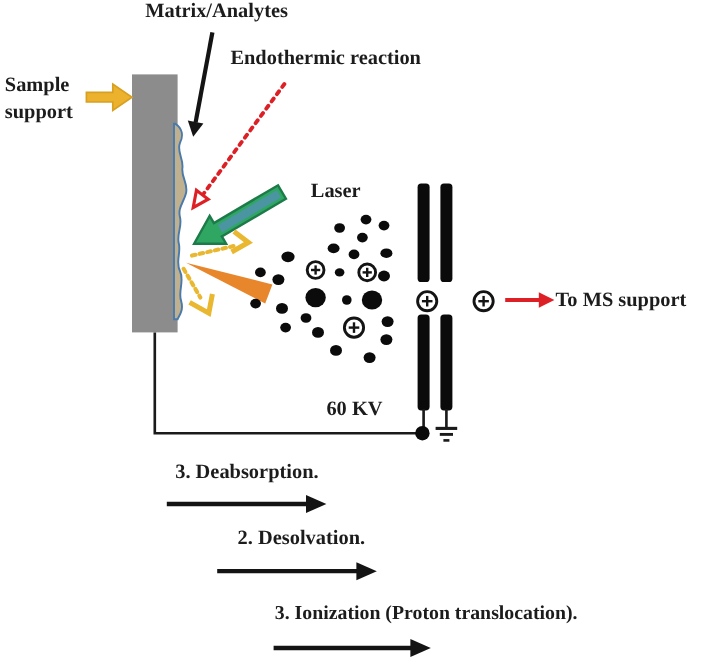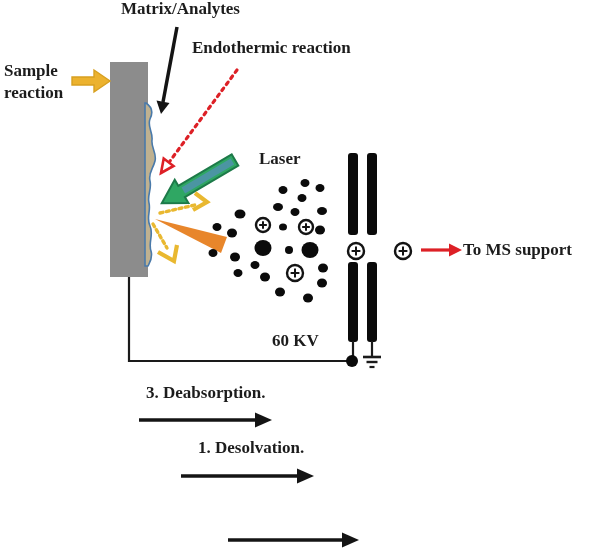--- a/index.html
+++ b/index.html
@@ -152,26 +152,27 @@
       <polygon points="342,532.5 359,540 342,547.5" fill="#141414"></polygon>
     </g>
   </svg>
 
   <div class="lbl" style="left:192px;top:39px;">Endothermic reaction</div>
 
   <div class="lbl" style="left:121px;top:0px;">Matrix/Analytes</div>
 
   <div class="lbl two-line" style="left:4px;top:60px;">
     <div>Sample</div>
-    <div>reaction</div>
+    <div>support</div>
   </div>
 
   <div class="lbl" style="left:235px;top:150px;margin-left:24px;">Laser</div>
 
   <div class="lbl" style="left:463px;top:241px;">To MS support</div>
 
   <div class="lbl" style="left:272px;top:332px;">60 KV</div>
 
   <div class="lbl" style="left:146px;top:384px;">3. Deabsorption.</div>
 
-  <div class="lbl" style="left:198px;top:439px;">1. Desolvation.</div>
+  <div class="lbl" style="left:198px;top:439px;">2. Desolvation.</div>
 
+  <div class="lbl" style="left:229px;top:502px;font-size:16.5px;">3. Ionization (Proton translocation).</div>
 </div>
 
 </body></html>

